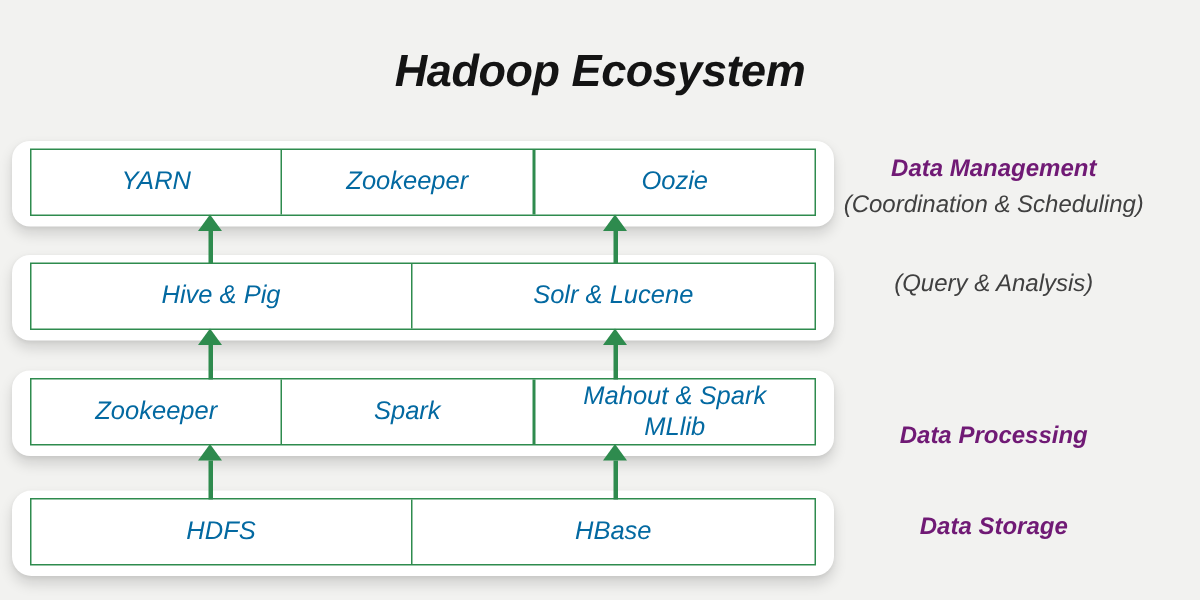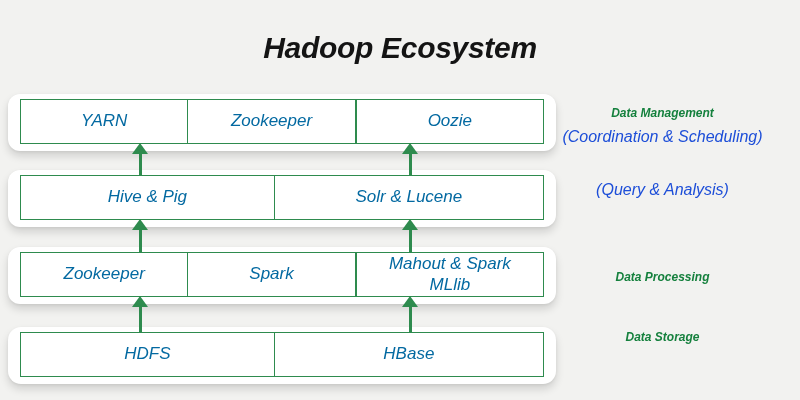--- a/index.html
+++ b/index.html
@@ -94,24 +94,24 @@
 
   
   .label-group {
     position: absolute;
     left: 550px;
     width: 225px;
     text-align: center;
   }
   .lg1 { top: 101px; }
   .lg2 { top: 178px; }
-  .lg3 { top: 265px; }
-  .lg4 { top: 325px; }
-  .label-main { font-size: 12px; font-weight: bold; color: #15803d; line-height: 24px; }
-  .label-sub  { font-size: 16px; color: #1d4ed8; line-height: 20px; margin-top: 2px; }
+  .lg3 { top: 279px; }
+  .lg4 { top: 340px; }
+  .label-main { font-size: 16px; font-weight: bold; color: #701a75; line-height: 24px; }
+  .label-sub  { font-size: 16px; color: #404040; line-height: 20px; margin-top: 2px; }
 </style>
 </head>
 <body>
 
 <div class="stage">
 
   <div class="title">Hadoop Ecosystem</div>
 
   <div class="card card1">
     <div class="tbl cols3">

